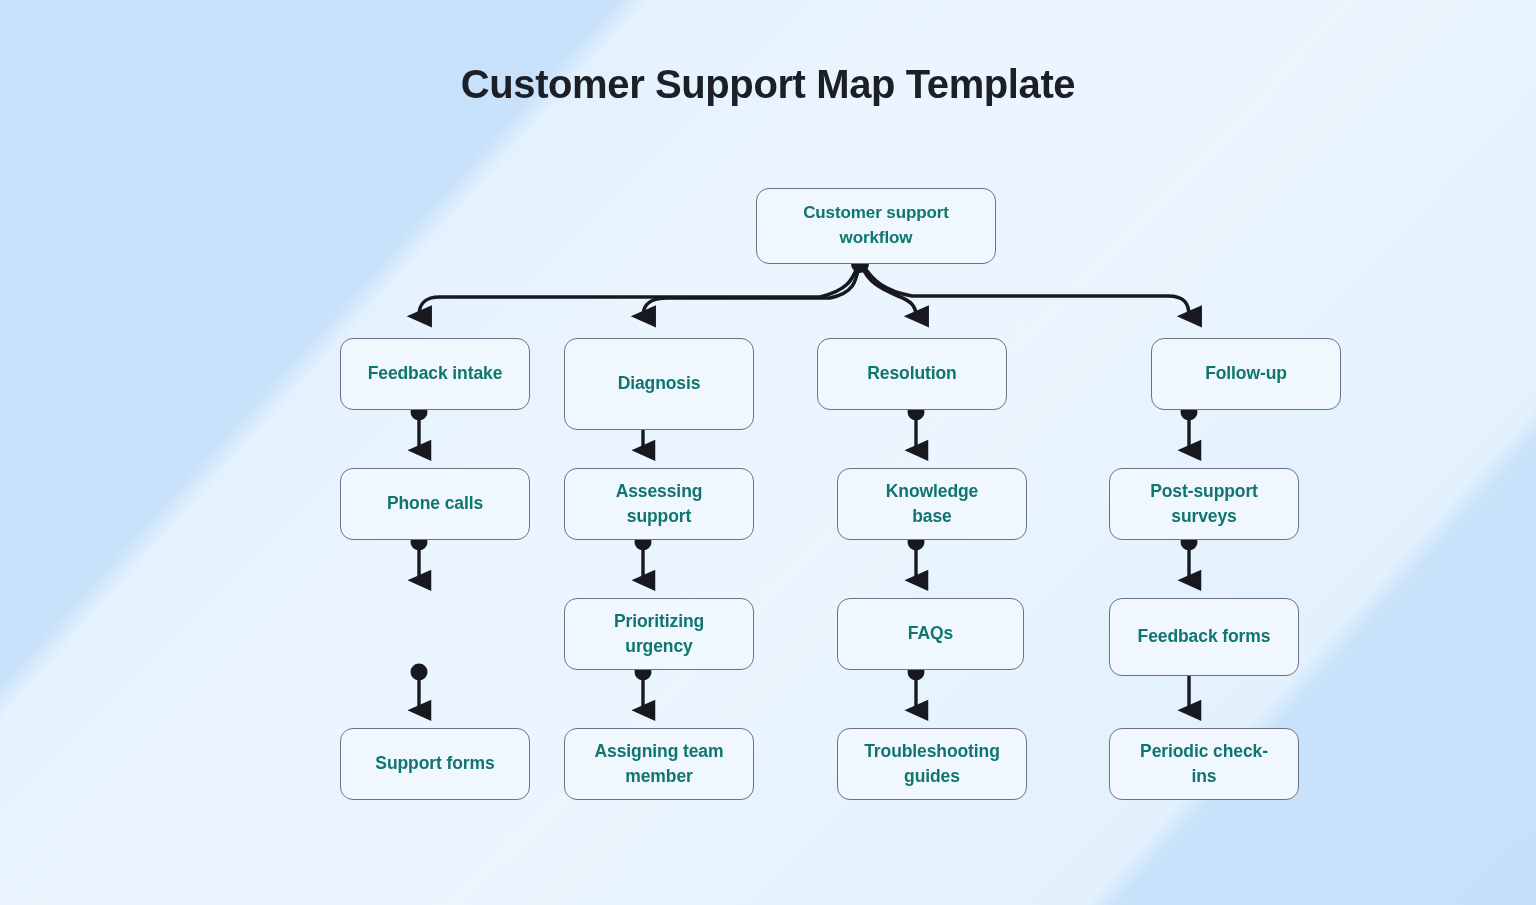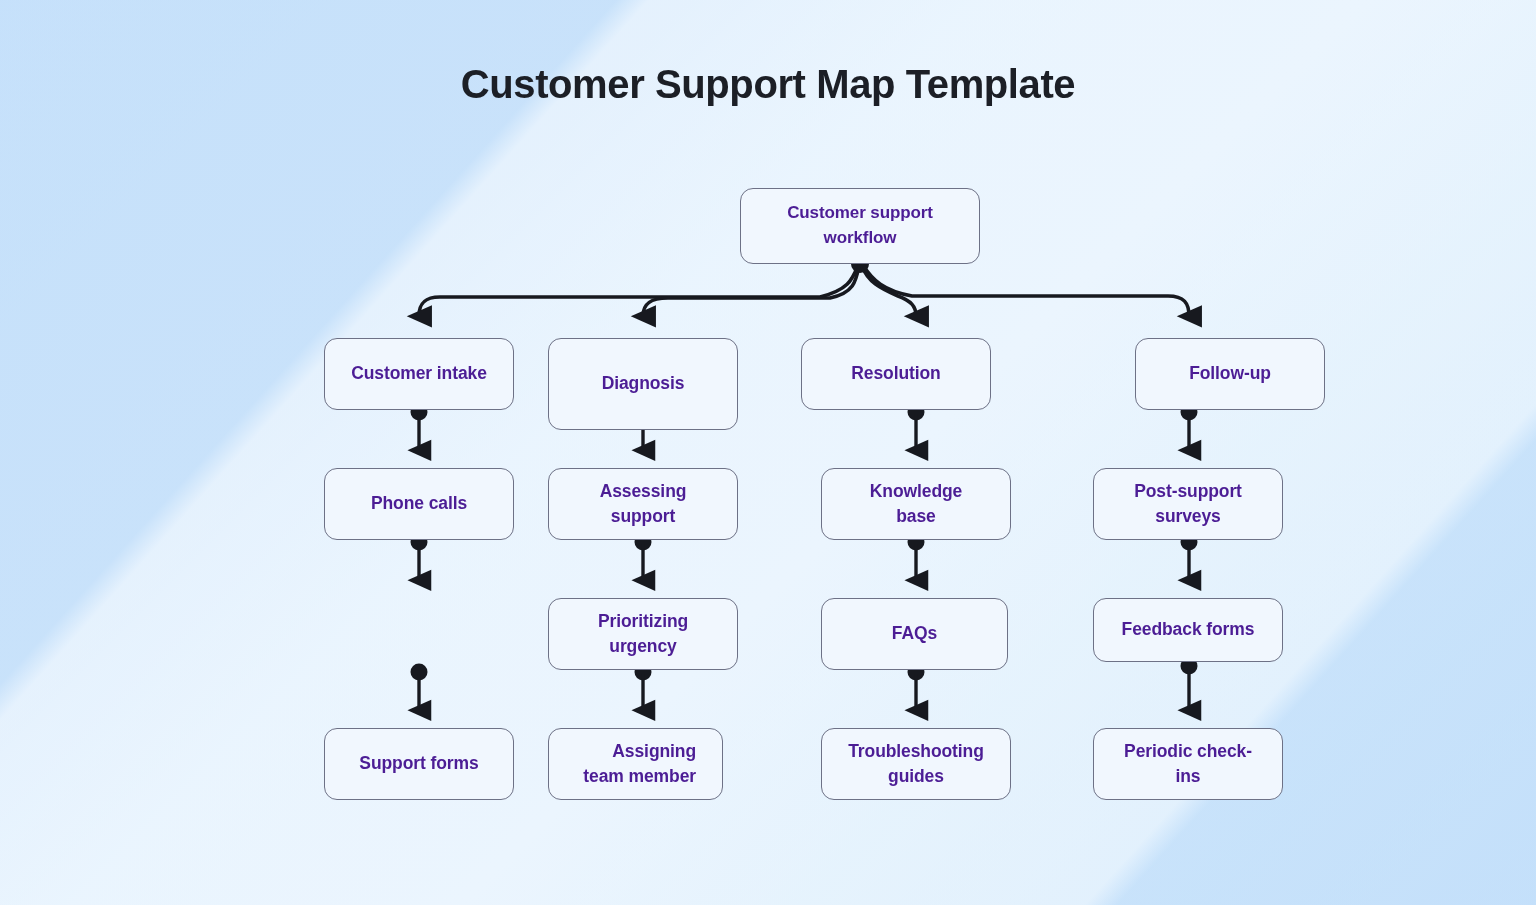--- a/index.html
+++ b/index.html
@@ -64,26 +64,27 @@
   .node {
     position: absolute;
     box-sizing: border-box;
     background: #f1f7fe;
     border: 1.6px solid #6d7186;
     border-radius: 13px;
     display: flex;
     align-items: center;
     justify-content: center;
     text-align: center;
-    color: #4c1d95;
+    color: #0f766e;
     font-size: 17.5px;
     font-weight: 700;
     line-height: 1.45;
     letter-spacing: -0.1px;
     padding: 4px 26px;
+    margin-left: 16px;
   }
   .node.root {
     font-size: 17px;
   }
 </style>
 </head>
 <body>
 
 <div id="canvas">
   <div id="shine"></div>
@@ -131,31 +132,31 @@
     <circle cx="1189" cy="412" r="8.5" fill="#17191f"></circle>
     <path d="M1189,414 L1189,450" fill="none" stroke="#17191f" stroke-width="3.4" marker-end="url(#arrow)"></path>
     <circle cx="1189" cy="542" r="8.5" fill="#17191f"></circle>
     <path d="M1189,544 L1189,580" fill="none" stroke="#17191f" stroke-width="3.4" marker-end="url(#arrow)"></path>
     <circle cx="1189" cy="666" r="8.5" fill="#17191f"></circle>
     <path d="M1189,668 L1189,710" fill="none" stroke="#17191f" stroke-width="3.4" marker-end="url(#arrow)"></path>
   </svg>
 
   <div class="node root" style="left:740px;top:188px;width:240px;height:76px;">Customer support workflow</div>
 
-  <div class="node" style="left:324px;top:338px;width:190px;height:72px;">Customer intake</div>
+  <div class="node" style="left:324px;top:338px;width:190px;height:72px;">Feedback intake</div>
   <div class="node" style="left:324px;top:468px;width:190px;height:72px;">Phone calls</div>
   <div class="node" style="left:324px;top:728px;width:190px;height:72px;">Support forms</div>
 
   <div class="node" style="left:548px;top:338px;width:190px;height:92px;">Diagnosis</div>
   <div class="node" style="left:548px;top:468px;width:190px;height:72px;">Assessing support</div>
   <div class="node" style="left:548px;top:598px;width:190px;height:72px;">Prioritizing urgency</div>
-  <div class="node" style="left:548px;top:728px;width:175px;height:72px;text-align:right;">Assigning team member</div>
+  <div class="node" style="left:548px;top:728px;width:190px;height:72px;">Assigning team member</div>
 
   <div class="node" style="left:801px;top:338px;width:190px;height:72px;">Resolution</div>
   <div class="node" style="left:821px;top:468px;width:190px;height:72px;">Knowledge base</div>
   <div class="node" style="left:821px;top:598px;width:187px;height:72px;">FAQs</div>
   <div class="node" style="left:821px;top:728px;width:190px;height:72px;">Troubleshooting guides</div>
 
   <div class="node" style="left:1135px;top:338px;width:190px;height:72px;">Follow-up</div>
   <div class="node" style="left:1093px;top:468px;width:190px;height:72px;">Post-support surveys</div>
-  <div class="node" style="left:1093px;top:598px;width:190px;height:64px;">Feedback forms</div>
+  <div class="node" style="left:1093px;top:598px;width:190px;height:78px;">Feedback forms</div>
   <div class="node" style="left:1093px;top:728px;width:190px;height:72px;">Periodic check-ins</div>
 </div>
 
 </body></html>

